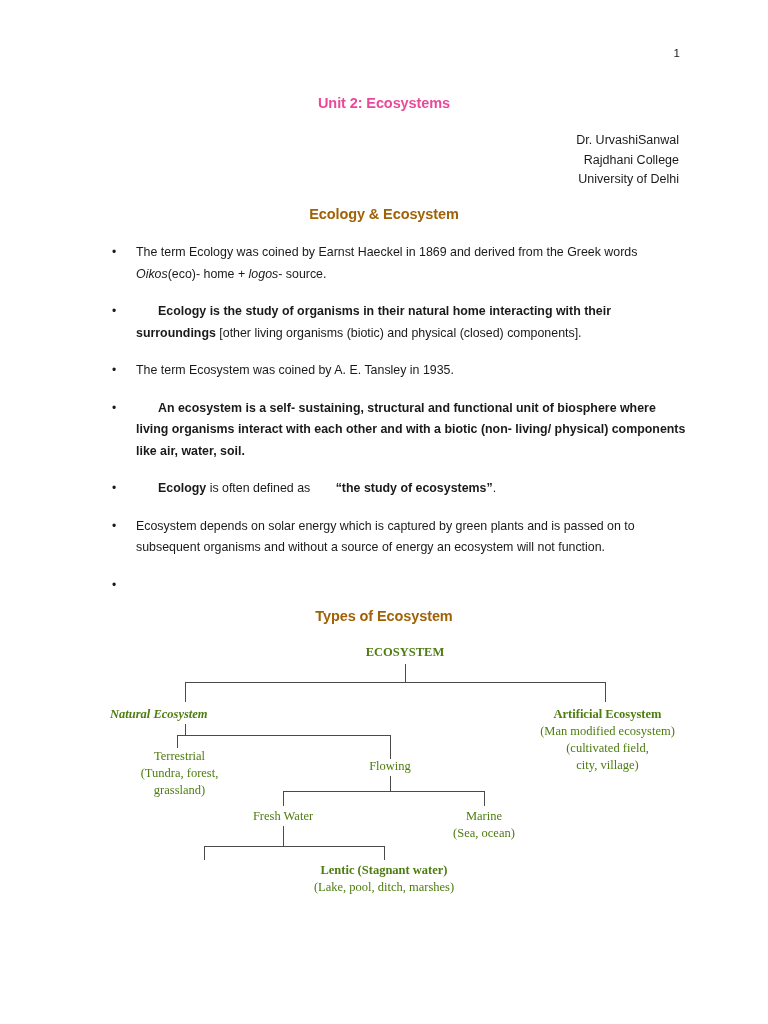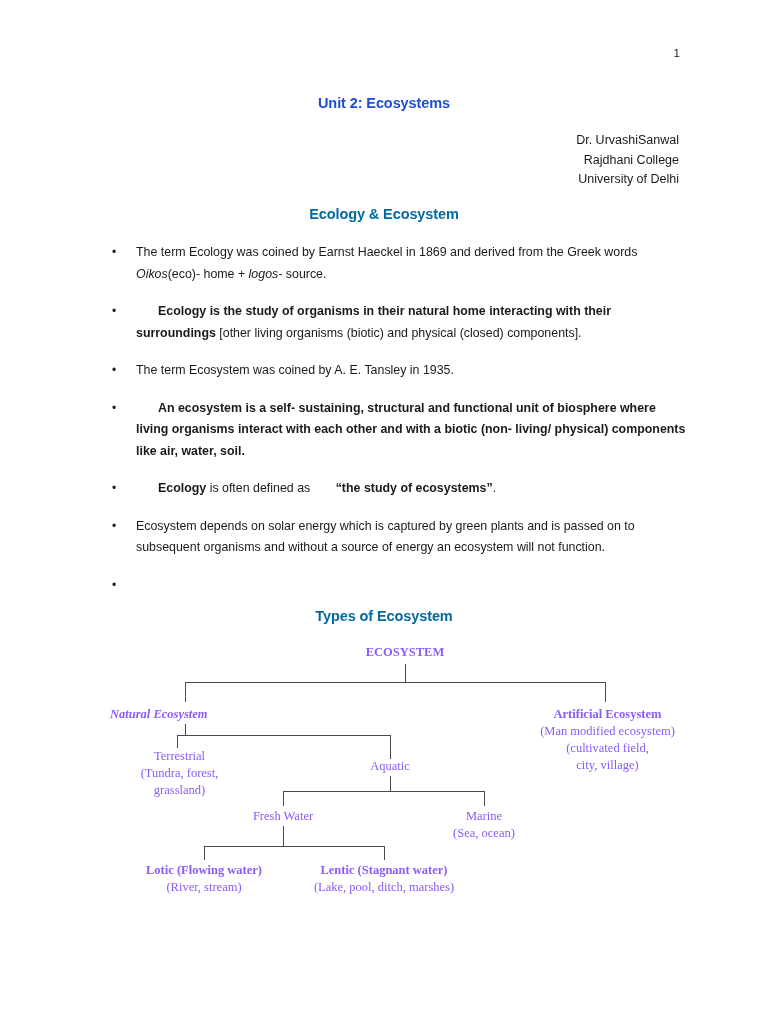--- a/index.html
+++ b/index.html
@@ -31,21 +31,21 @@
 
   
   .doc-title {
     position: absolute;
     top: 95px;
     left: 0;
     width: 768px;
     text-align: center;
     font-size: 14.5px;
     font-weight: bold;
-    color: #1d4ed8;
+    color: #ec4899;
     letter-spacing: -0.1px;
   }
 
   
   .author-block {
     position: absolute;
     top: 131px;
     right: 89px;
     text-align: right;
     font-size: 12.5px;
@@ -54,21 +54,21 @@
   }
 
   
   .section-heading {
     position: absolute;
     width: 768px;
     left: 0;
     text-align: center;
     font-size: 14.5px;
     font-weight: bold;
-    color: #0369a1;
+    color: #a16207;
     letter-spacing: -0.1px;
   }
   .heading-ecology { top: 206px; }
   .heading-types  { top: 608px; }
 
   
   .bullets {
     position: absolute;
     top: 242px;
     left: 110px;
@@ -94,21 +94,21 @@
   .bullet-row i { font-style: italic; }
 
   
   .diagram {
     position: absolute;
     top: 636px;
     left: 0;
     width: 768px;
     height: 280px;
     font-family: "Liberation Serif", serif;
-    color: #8b5cf6;
+    color: #4d7c0f;
   }
   .node {
     position: absolute;
     text-align: center;
     line-height: 17px;
     font-size: 12.5px;
     white-space: nowrap;
   }
   .node .nline { display: block; }
   .node.bold { font-weight: bold; }
@@ -183,21 +183,21 @@
     <div class="vline" style="left:177px; top:99px; height:13px;"></div>
     <div class="vline" style="left:390px; top:99px; height:24px;"></div>
 
     <div class="node" id="node-terrestrial" style="left:112px; top:112px; width:135px;">
         <span class="nline" style="font-weight: normal;">Terrestrial</span>
         <span class="nline">(Tundra, forest,</span>
         <span class="nline">grassland)</span>
       </div>
 
     <div class="node" id="node-aquatic" style="left:340px; top:122px; width:100px;">
-        <span class="nline" style="font-weight: normal;">Aquatic</span>
+        <span class="nline" style="font-weight: normal;">Flowing</span>
       </div>
 
     <div class="vline" style="left:390px; top:140px; height:16px;"></div>
     <div class="hline" style="left:283px; top:155px; width:201px;"></div>
     <div class="vline" style="left:283px; top:155px; height:15px;"></div>
     <div class="vline" style="left:484px; top:155px; height:15px;"></div>
 
     <div class="node" id="node-fresh-water" style="left:228px; top:172px; width:110px;">
         <span class="nline" style="font-weight: normal;">Fresh Water</span>
       </div>
@@ -205,24 +205,20 @@
     <div class="node" id="node-marine" style="left:439px; top:172px; width:90px;">
         <span class="nline" style="font-weight: normal;">Marine</span>
         <span class="nline">(Sea, ocean)</span>
       </div>
 
     <div class="vline" style="left:283px; top:190px; height:21px;"></div>
     <div class="hline" style="left:204px; top:210px; width:180px;"></div>
     <div class="vline" style="left:204px; top:210px; height:14px;"></div>
     <div class="vline" style="left:384px; top:210px; height:14px;"></div>
 
-    <div class="node" id="node-lotic" style="left:124px; top:226px; width:160px;">
-        <span class="nline" style="font-weight: bold;">Lotic (Flowing water)</span>
-        <span class="nline">(River, stream)</span>
-      </div>
 
     <div class="node" id="node-lentic" style="left:294px; top:226px; width:180px;">
         <span class="nline" style="font-weight: bold;">Lentic (Stagnant water)</span>
         <span class="nline">(Lake, pool, ditch, marshes)</span>
       </div>
 
   </div>
 
 </div>
 

